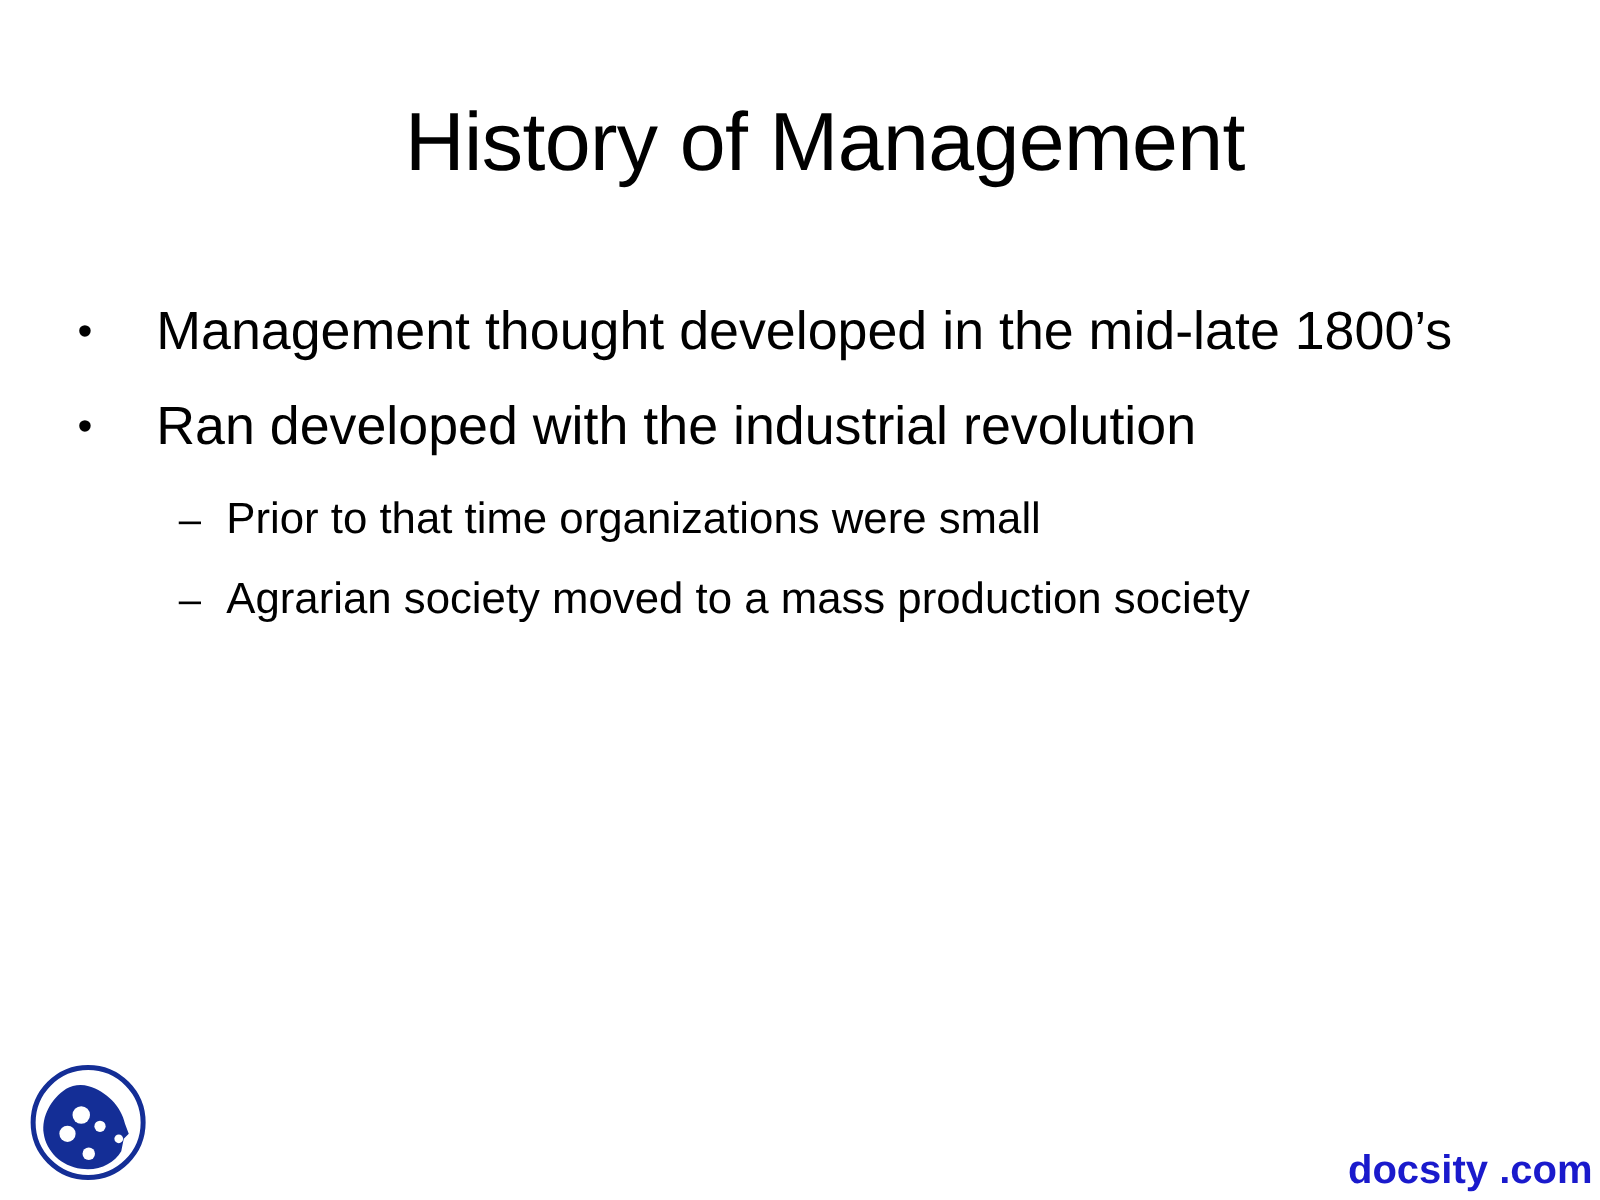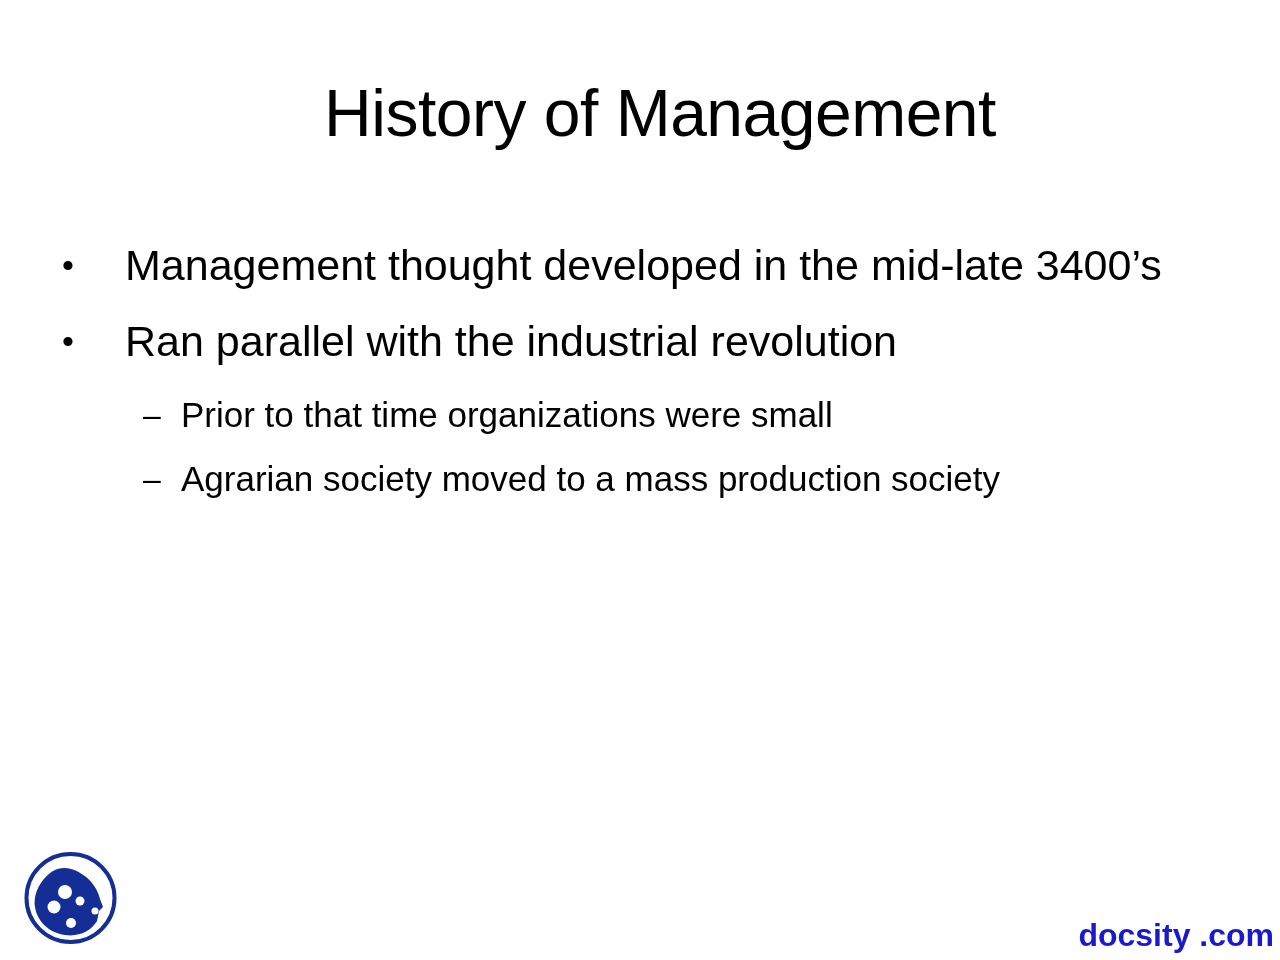--- a/index.html
+++ b/index.html
@@ -114,26 +114,26 @@
 </style>
 </head>
 <body style="background: rgb(255, 255, 255);">
 
 <div class="slide-title">History of Management</div>
 
 <div class="body-block">
 
   <div class="bullet-row level-1">
     <span class="marker">•</span>
-    <span class="bullet-text">Management thought developed in the mid-late 3400’s</span>
+    <span class="bullet-text">Management thought developed in the mid-late 1800’s</span>
   </div>
 
   <div class="bullet-row level-1">
     <span class="marker">•</span>
-    <span class="bullet-text">Ran parallel with the industrial revolution</span>
+    <span class="bullet-text">Ran developed with the industrial revolution</span>
   </div>
 
   <div class="bullet-row level-2">
     <span class="marker">–</span>
     <span class="bullet-text">Prior to that time organizations were small</span>
   </div>
 
   <div class="bullet-row level-2">
     <span class="marker">–</span>
     <span class="bullet-text">Agrarian society moved to a mass production society</span>

